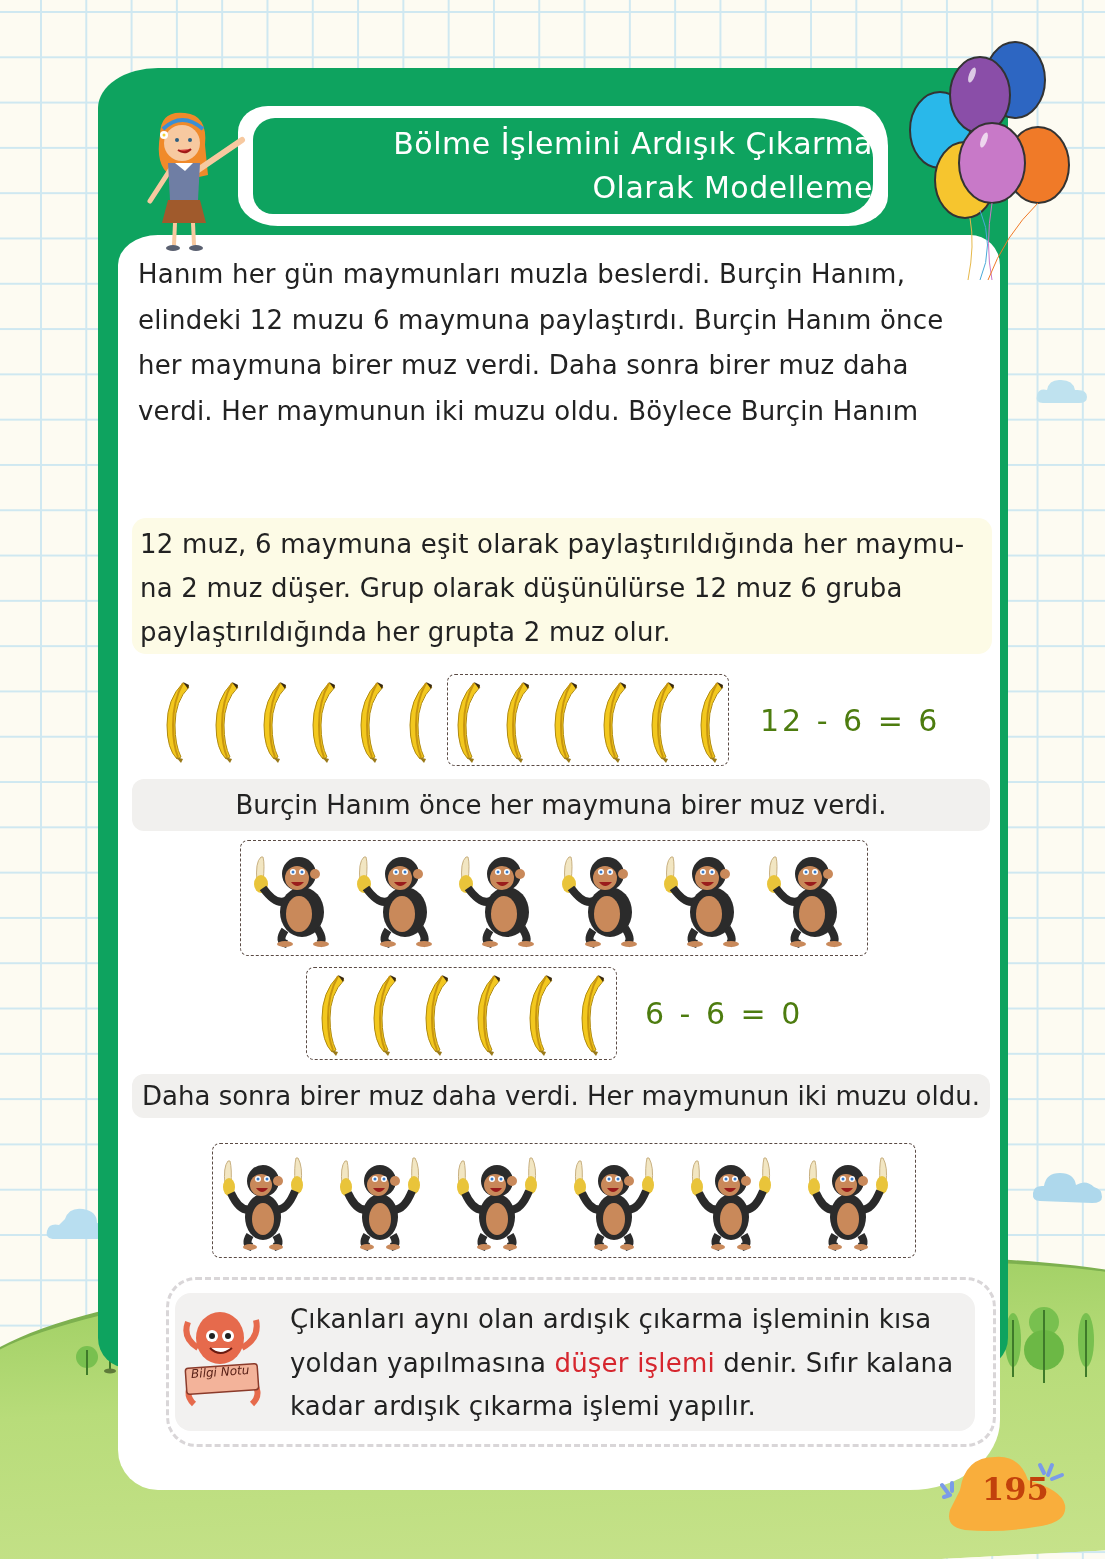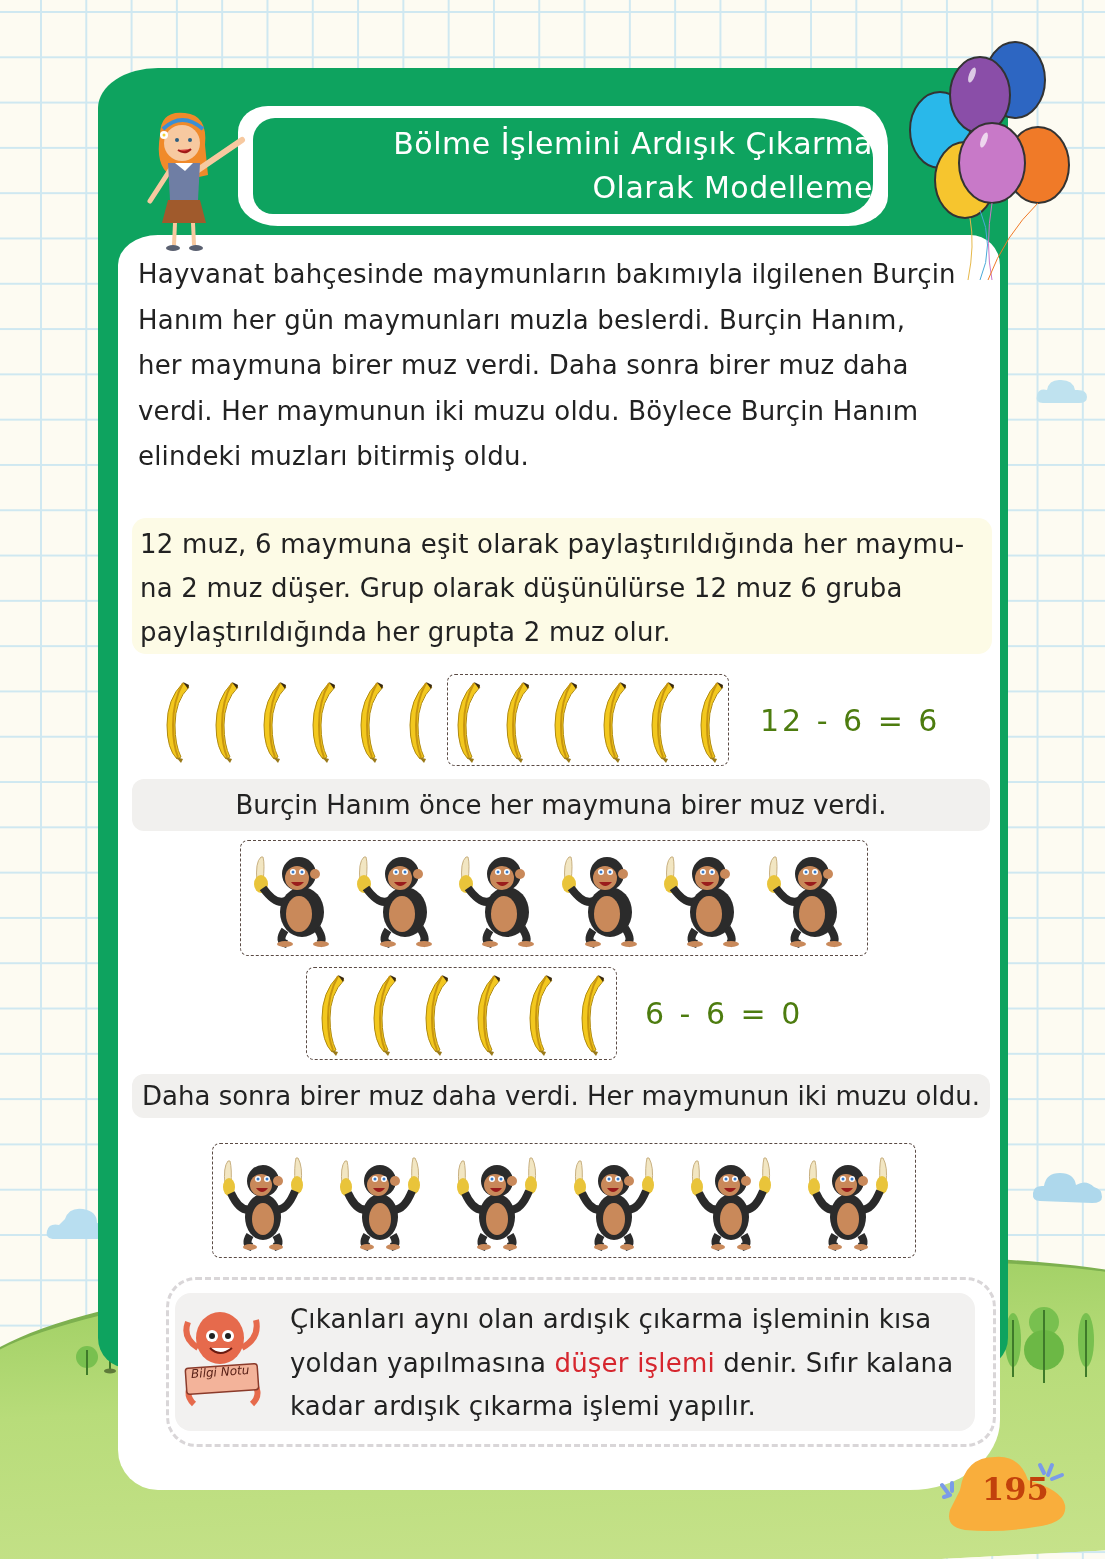--- a/index.html
+++ b/index.html
@@ -179,25 +179,24 @@
     <ellipse cx="72" cy="40" rx="3" ry="8" transform="rotate(20 72 40)"></ellipse>
     <ellipse cx="84" cy="105" rx="3" ry="8" transform="rotate(20 84 105)"></ellipse>
   </g>
   <path d="M70 183 Q75 210 68 245" stroke="#e6b84a" fill="none"></path>
   <path d="M92 168 Q85 210 92 245" stroke="#c879c8" fill="none"></path>
   <path d="M138 168 Q105 200 88 245" stroke="#f07a28" fill="none"></path>
   <path d="M80 175 Q95 210 80 245" stroke="#4aaad8" fill="none"></path>
 </svg>
 
 <div class="story">
-  <div>Hayvanat bahçesinde maymunların bakımıyla ilgilenen Burçin</div>
   <div>Hanım her gün maymunları muzla beslerdi. Burçin Hanım,</div>
+  <div>elindeki 12 muzu 6 maymuna paylaştırdı. Burçin Hanım önce</div>
   <div>her maymuna birer muz verdi. Daha sonra birer muz daha</div>
   <div>verdi. Her maymunun iki muzu oldu. Böylece Burçin Hanım</div>
-  <div>elindeki muzları bitirmiş oldu.</div>
 </div>
 
 <div class="highlight">
   <div>12 muz, 6 maymuna eşit olarak paylaştırıldığında her maymu-</div>
   <div>na 2 muz düşer. Grup olarak düşünülürse 12 muz 6 gruba</div>
   <div>paylaştırıldığında her grupta 2 muz olur.</div>
 </div>
 
 <svg width="0" height="0" style="position:absolute">
   <defs>

